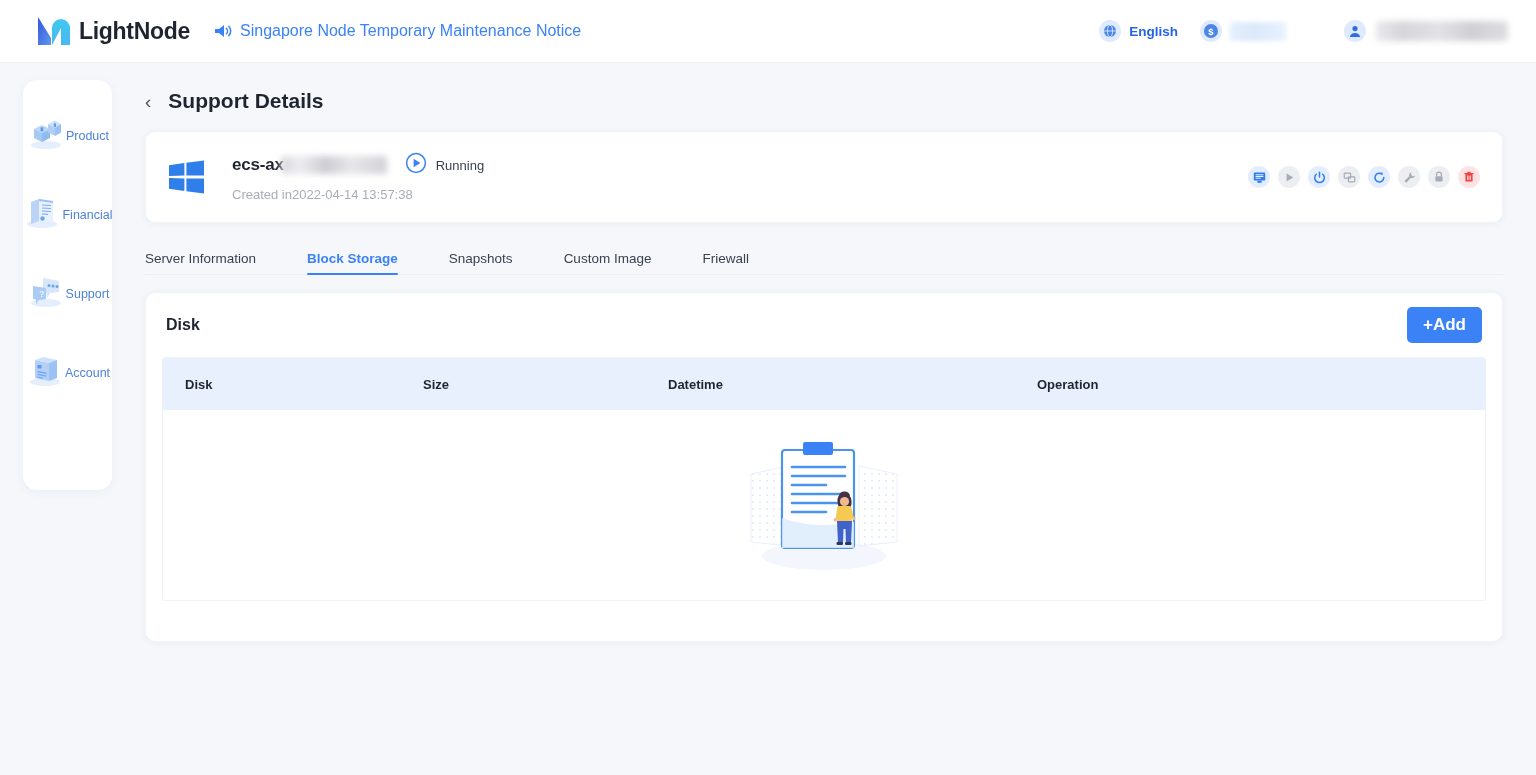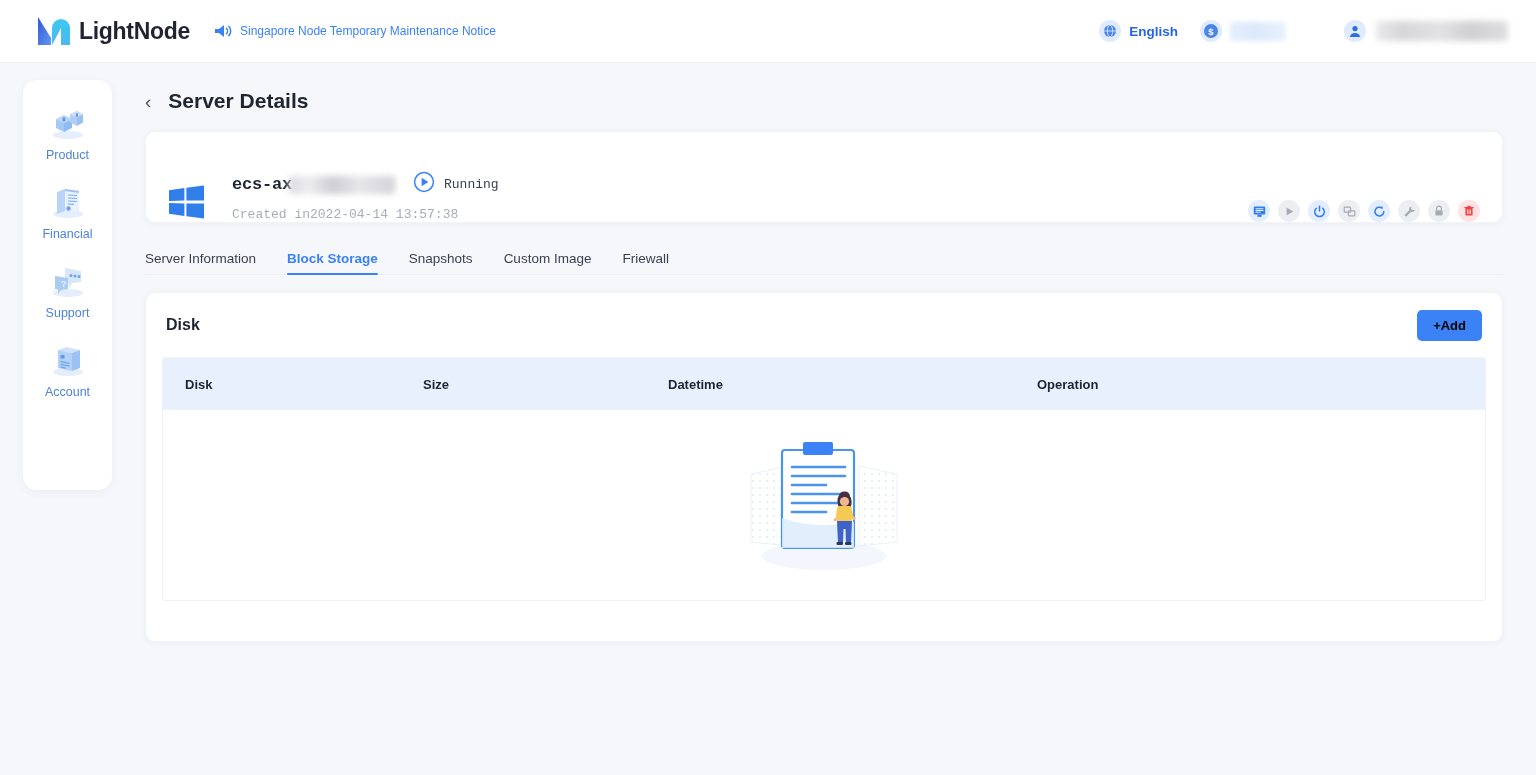--- a/index.html
+++ b/index.html
@@ -20,21 +20,21 @@
   }
   .brand { display: flex; align-items: center; margin-left: 36px; }
   .logo-mark { width: 34px; height: 30px; position: relative; display: block; }
   .logo-name {
     font-size: 23px; font-weight: bold; color: #1f2530;
     margin-left: 9px; letter-spacing: -0.3px;
   }
   .notice { display: flex; align-items: center; margin-left: 24px; }
   .notice-icon { width: 18px; height: 16px; display: block; }
   .notice-text {
-    font-size: 12px; color: #3b82f6; margin-left: 8px;
+    font-size: 16px; color: #3b82f6; margin-left: 8px;
     white-space: nowrap; cursor: pointer;
   }
 
   .top-right { margin-left: auto; display: flex; align-items: center; margin-right: 28px; }
   .circ-icon {
     width: 22px; height: 22px; border-radius: 50%;
     background: #dfeaff; display: flex; align-items: center;
     justify-content: center; flex: none;
   }
   .lang-group { display: flex; align-items: center; cursor: pointer; justify-content: flex-end; }
@@ -55,42 +55,42 @@
   
   .sidebar {
     position: absolute; left: 23px; top: 80px;
     width: 89px; height: 410px;
     background: #ffffff; border-radius: 14px;
     box-shadow: 0 2px 10px rgba(40,60,110,0.06);
     display: flex; flex-direction: column; align-items: center;
     padding-top: 14px;
   }
   .side-item {
-    width: 89px; height: 79px; display: flex; flex-direction: column;
+    width: 89px; height: 79px; display: flex; flex-direction: row;
     align-items: center; justify-content: center; cursor: pointer;
   }
   .side-ico { width: 40px; height: 38px; display: block; }
   .side-label { font-size: 12.5px; color: #4e83d8; margin-top: 5px; }
 
   
   .main { position: absolute; left: 129px; top: 63px; width: 1407px; height: 712px; }
 
   .page-head { display: flex; align-items: center; margin: 26px 0 0 16px; }
   .back-chev { font-size: 19px; color: #4a5261; cursor: pointer; line-height: 1; }
   .page-title { font-size: 21px; font-weight: bold; color: #1f2530; margin-left: 17px; }
 
   .card {
     background: #ffffff; border-radius: 10px;
     box-shadow: 0 1px 6px rgba(40,60,110,0.06);
     border: 1px solid #f1f3f7;
   }
 
   .server-card {
     margin: 18px 33px 0 16px; height: 92px;
-    display: flex; align-items: flex-end; padding: 0 22px 0 20px; font-family: Liberation Mono, monospace;
+    display: flex; align-items: center; padding: 0 22px 0 20px;
   }
   .win-logo { width: 40px; height: 40px; display: block; flex: none; }
   .srv-info { margin-left: 26px; }
   .srv-line1 { display: flex; align-items: center; }
   .srv-name { font-size: 17px; font-weight: bold; color: #1f2530; letter-spacing: -0.2px; }
   .srv-name-blur {
     width: 106px; height: 18px; margin-left: -3px; border-radius: 2px;
     background: linear-gradient(90deg,#d9d9de 0%,#ededf0 18%,#cdcdd3 42%,#e7e7ea 66%,#d2d2d8 100%);
     filter: blur(3px);
   }
@@ -102,41 +102,41 @@
   .act-btn {
     width: 22px; height: 22px; border-radius: 50%;
     display: flex; align-items: center; justify-content: center;
     cursor: pointer; flex: none;
   }
   .act-blue { background: #e3edff; }
   .act-gray { background: #eceef1; }
   .act-red  { background: #fde3e3; }
 
   
-  .tabs { display: flex; align-items: flex-end; margin: 20px 0 0 16px; height: 32px; }
+  .tabs { display: flex; align-items: flex-end; margin: 20px 0 0 16px; height: 32px; gap: 20px; }
   .tab {
     font-size: 13.5px; color: #3a4150; margin-right: 31px;
     padding-bottom: 9px; cursor: pointer; position: relative;
   }
   .tab.active { color: #3b82f6; font-weight: bold; }
   .tab.active::after {
     content: ""; position: absolute; left: 0; right: 0; bottom: 0;
     height: 2.5px; background: #3b82f6; border-radius: 2px;
   }
   .tabs-rule {
     margin-left: 16px; margin-right: 33px; height: 1px;
     background: #eceff4; margin-top: -1px;
   }
 
   .disk-card { margin: 17px 33px 0 16px; height: 350px; padding: 0 16px 16px 16px; }
   .disk-head { display: flex; align-items: center; height: 64px; padding: 0 4px; }
   .disk-title { font-size: 16px; font-weight: bold; color: #1f2530; }
   .add-btn {
-    margin-left: auto; background: #3b82f6; color: #000000;
-    font-size: 13px; font-weight: bold; border: none; border-radius: 5px;
+    margin-left: auto; background: #3b82f6; color: #ffffff;
+    font-size: 17px; font-weight: bold; border: none; border-radius: 5px;
     padding: 8px 16px; cursor: pointer; font-family: "Liberation Sans", sans-serif;
   }
 
   .tbl { border: 1px solid #eef1f6; border-radius: 3px; overflow: hidden; }
   .tbl-head {
     display: flex; background: #e8f0fe; height: 52px; align-items: center;
     font-size: 13px; font-weight: bold; color: #1f2530;
   }
   .th-disk { width: 260px; padding-left: 22px; }
   .th-size { width: 245px; }
@@ -289,21 +289,21 @@
       </svg>
     </span>
     <span class="side-label">Account</span>
   </div>
 </div>
 
 <div class="main">
 
   <div class="page-head">
     <span class="back-chev">‹</span>
-    <span class="page-title">Server Details</span>
+    <span class="page-title">Support Details</span>
   </div>
 
   <div class="card server-card">
     <span class="win-logo">
       <svg width="40" height="40" viewBox="0 0 40 40">
         <path d="M3 8.2 L18.4 6.1 L18.4 18.6 L3 18.9 Z" fill="#2f7eea"></path>
         <path d="M20.4 5.8 L38 3.4 L38 18.4 L20.4 18.6 Z" fill="#2f7eea"></path>
         <path d="M3 21.1 L18.4 21.4 L18.4 33.9 L3 31.8 Z" fill="#2f7eea"></path>
         <path d="M20.4 21.4 L38 21.6 L38 36.6 L20.4 34.2 Z" fill="#2f7eea"></path>
       </svg>

